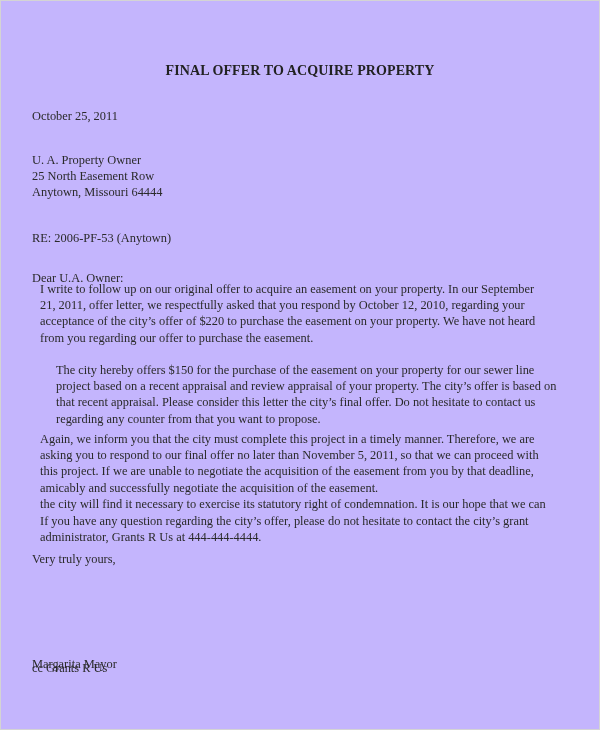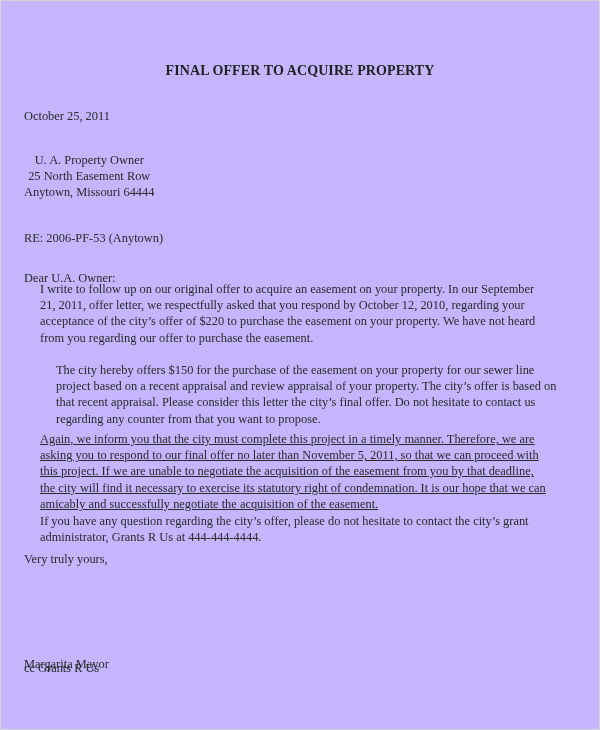--- a/index.html
+++ b/index.html
@@ -7,21 +7,21 @@
     .page {
       position: relative;
       width: 598px; height: 728px;
       border: 1px solid #d4d4d4;
       background: #c4b5fd;
       font-family: "Liberation Serif", "DejaVu Serif", serif;
       color: #2a2a2a;
       font-size: 12.4px;
       line-height: 16.2px;
     }
-    .abs { position: absolute; left: 23px; white-space: nowrap; text-align: center; }
+    .abs { position: absolute; left: 31px; white-space: nowrap; }
     .title {
       position: absolute; left: 0; right: 0; top: 62px;
       text-align: center;
       font-weight: bold;
       font-size: 14px;
       letter-spacing: 0.1px;
       color: #222;
     }
     .para { position: absolute; left: 39px; width: 540px; white-space: normal; }
     .line { display: block; white-space: nowrap; }
@@ -52,26 +52,26 @@
     <span class="line">from you regarding our offer to purchase the easement.</span>
   </div>
 
   <div class="para" style="top:361px;margin-left:16px;">
     <span class="line">The city hereby offers $150 for the purchase of the easement on your property for our sewer line</span>
     <span class="line">project based on a recent appraisal and review appraisal of your property. The city’s offer is based on</span>
     <span class="line">that recent appraisal.  Please consider this letter the city’s final offer.  Do not hesitate to contact us</span>
     <span class="line">regarding any counter from that you want to propose.</span>
   </div>
 
-  <div class="para" style="top:430px;text-decoration:underline;">
+  <div class="para" style="top:430px;">
     <span class="line">Again, we inform you that the city must complete this project in a timely manner.  Therefore, we are</span>
     <span class="line">asking you to respond to our final offer no later than November 5, 2011, so that we can proceed with</span>
     <span class="line">this project.  If we are unable to negotiate the acquisition of the easement from you by that deadline,</span>
+    <span class="line">amicably and successfully negotiate the acquisition of the easement.</span>
     <span class="line">the city will find it necessary to exercise its statutory right of condemnation.  It is our hope that we can</span>
-    <span class="line">amicably and successfully negotiate the acquisition of the easement.</span>
   </div>
 
   <div class="para" style="top:512px;">
     <span class="line">If you have any question regarding the city’s offer, please do not hesitate to contact the city’s grant</span>
     <span class="line">administrator, Grants R Us at 444-444-4444.</span>
   </div>
 
   <div class="abs" style="top:550px;">Very truly yours,</div>
 
   <div class="abs" style="top:615px;margin-top:40px;">Margarita Mayor</div>

